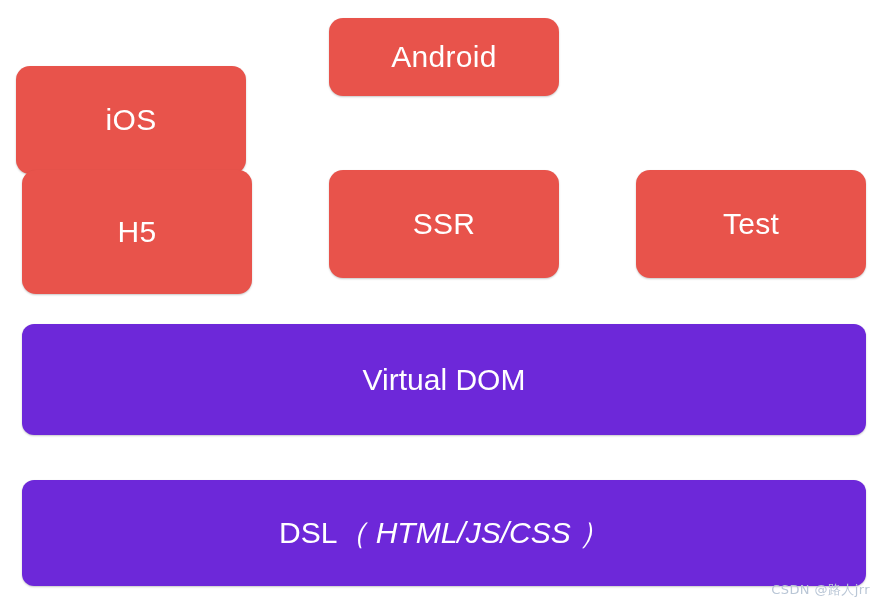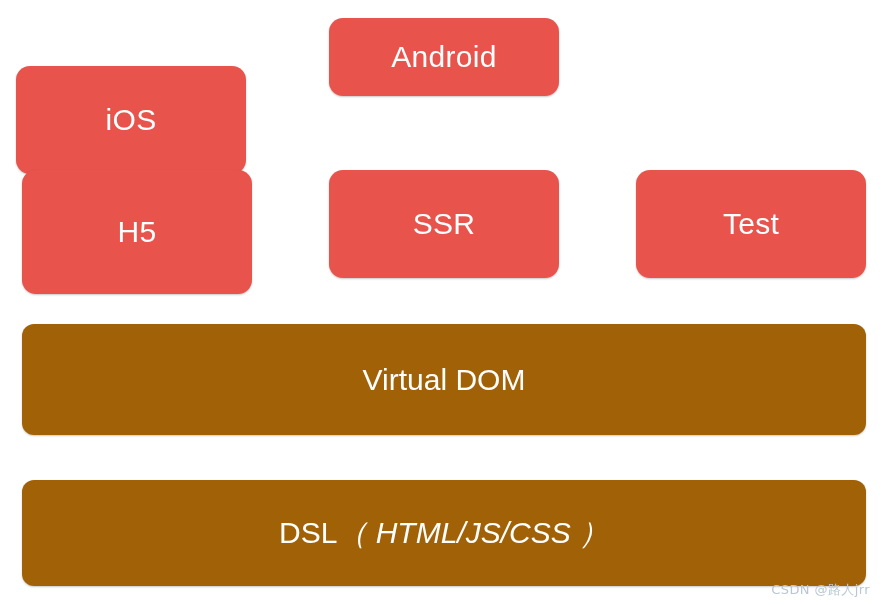--- a/index.html
+++ b/index.html
@@ -28,21 +28,21 @@
     line-height: 1.18;
     box-shadow: 0 1px 2px rgba(0,0,0,0.22);
   }
   .platform {
     background: #e8534b;
     border-radius: 14px;
     font-size: 30px;
     letter-spacing: 0.3px;
   }
   .layer {
-    background: #a16207;
+    background: #6d28d9;
     border-radius: 12px;
     font-size: 30px;
   }
   
   #node-ios      { left: 16px;  top: 18px;  width: 230px; height: 108px; margin-top: 48px; }
   #node-android  { left: 329px; top: 18px;  width: 230px; height: 78px; }
   #node-miniapp  { left: 636px; top: 18px;  width: 230px; height: 108px; }
   
   #node-h5       { left: 22px;  top: 170px; width: 230px; height: 124px; }
   #node-ssr      { left: 329px; top: 170px; width: 230px; height: 108px; }

